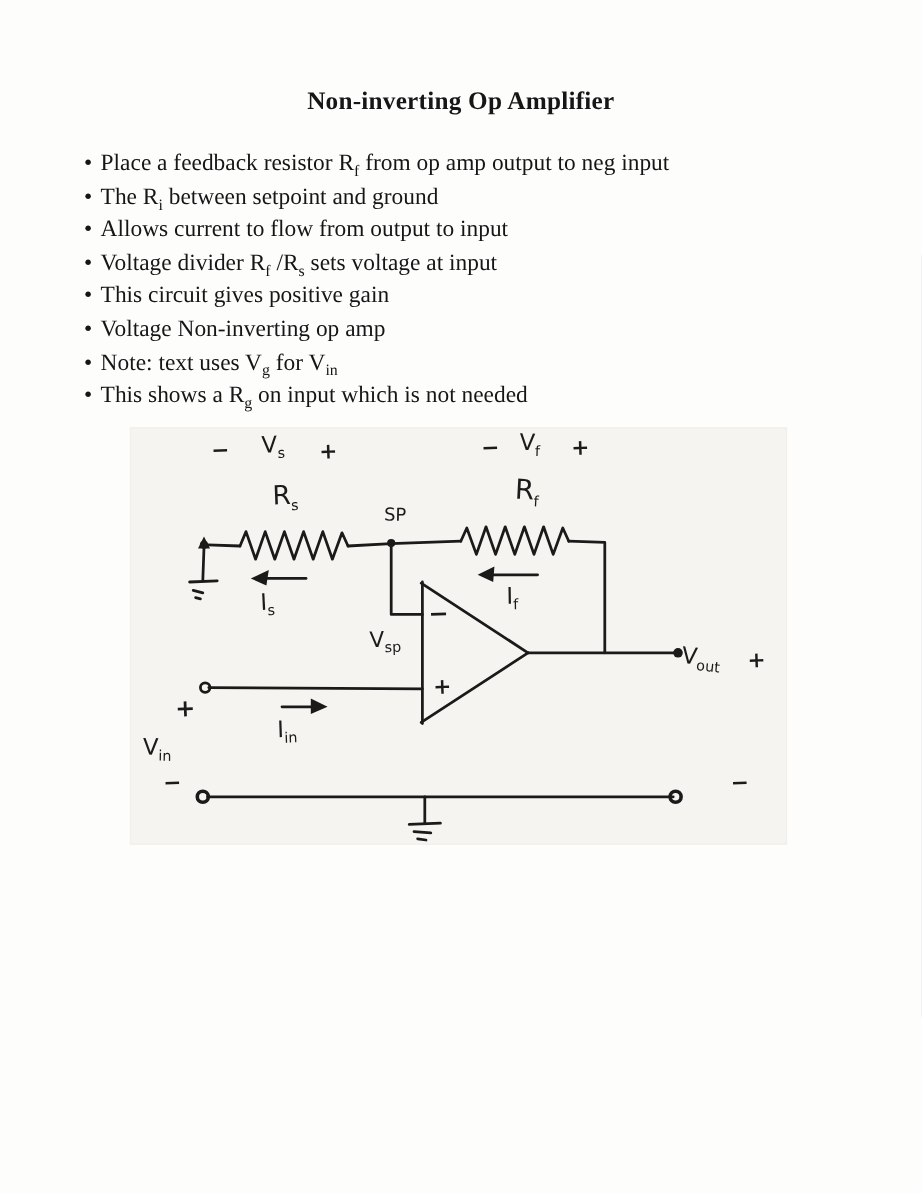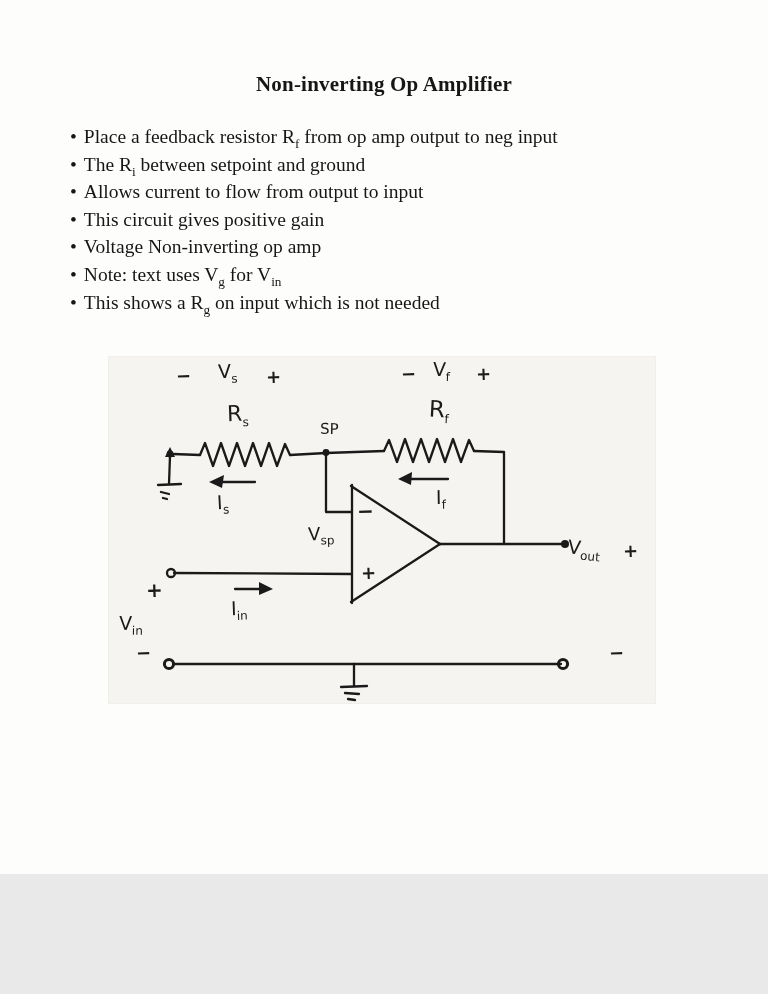--- a/index.html
+++ b/index.html
@@ -1,18 +1,18 @@
 <!DOCTYPE html>
 <html><head>
 <meta charset="utf-8">
 <style>
   html,body{margin:0;padding:0;background:#e9e9e9;}
   .page{
     position:relative;
-    width:768px;height:874px;
+    width:768px;height:994px;
     margin:0 auto;
     background:#fdfdfc;
     font-family:"Liberation Serif", serif;
     color:#161616;
     overflow:hidden;
   }
   .title{
     padding-top:72px;
     text-align:center;
     font-size:21px;
@@ -51,21 +51,21 @@
   .lbl-vs{left:110px;top:4px;}
   .lbl-vs-minus{left:68px;top:9px;}
   .lbl-vs-plus{left:158px;top:10px;}
   .lbl-rs{left:119px;top:45px;font-size:22px;}
   .lbl-sp{left:212px;top:64px;font-size:15px;transform:rotate(1deg);}
   .lbl-vf{left:325px;top:2px;transform:rotate(2deg);}
   .lbl-vf-minus{left:293px;top:7px;}
   .lbl-vf-plus{left:368px;top:7px;}
   .lbl-rf{left:321px;top:40px;font-size:23px;transform:rotate(3deg);}
   .lbl-is{left:109px;top:135px;transform:rotate(-3deg);}
-  .lbl-if{left:328px;top:130px;transform:rotate(-1deg);}
+  .lbl-if{left:314px;top:130px;transform:rotate(-1deg);}
   .lbl-vsp{left:200px;top:167px;font-size:18px;}
   .lbl-op-minus{left:249px;top:143px;font-size:20px;}
   .lbl-op-plus{left:253px;top:206px;font-size:18px;}
   .lbl-in-plus{left:38px;top:222px;font-size:20px;}
   .lbl-iin{left:123px;top:241px;transform:rotate(-2deg);}
   .lbl-vin{left:11px;top:256px;transform:rotate(1deg);}
   .lbl-in-minus{left:28px;top:286px;}
   .lbl-vout{left:460px;top:181px;transform:rotate(6deg);}
   .lbl-vout-plus{left:515px;top:184px;}
   .lbl-out-minus{left:501px;top:286px;}
@@ -74,20 +74,21 @@
 <body>
 
 <div class="page">
 
   <div class="title">Non-inverting Op Amplifier</div>
 
   <ul class="bullets">
       <li><span class="marker">•</span><span>Place a feedback resistor R</span><sub>f</sub><span> from op amp output to neg input</span></li>
       <li><span class="marker">•</span><span>The R</span><sub>i</sub><span> between setpoint and ground</span></li>
       <li><span class="marker">•</span><span>Allows current to flow from output to input</span></li>
+      <li><span class="marker">•</span><span>Voltage divider R</span><sub>f</sub><span> /R</span><sub>s</sub><span> sets voltage at input</span></li>
       <li><span class="marker">•</span><span>This circuit gives positive gain</span></li>
       <li><span class="marker">•</span><span>Voltage Non-inverting op amp</span></li>
       <li><span class="marker">•</span><span>Note: text uses V</span><sub>g</sub><span> for V</span><sub>in</sub></li>
       <li><span class="marker">•</span><span>This shows a R</span><sub>g</sub><span> on input which is not needed</span></li>
     </ul>
 
   <div class="diagram">
     <svg width="548" height="348" viewBox="0 0 548 348">
       <g stroke="#1a1a1a" stroke-width="2.3" fill="none" stroke-linecap="round" stroke-linejoin="round">
 

